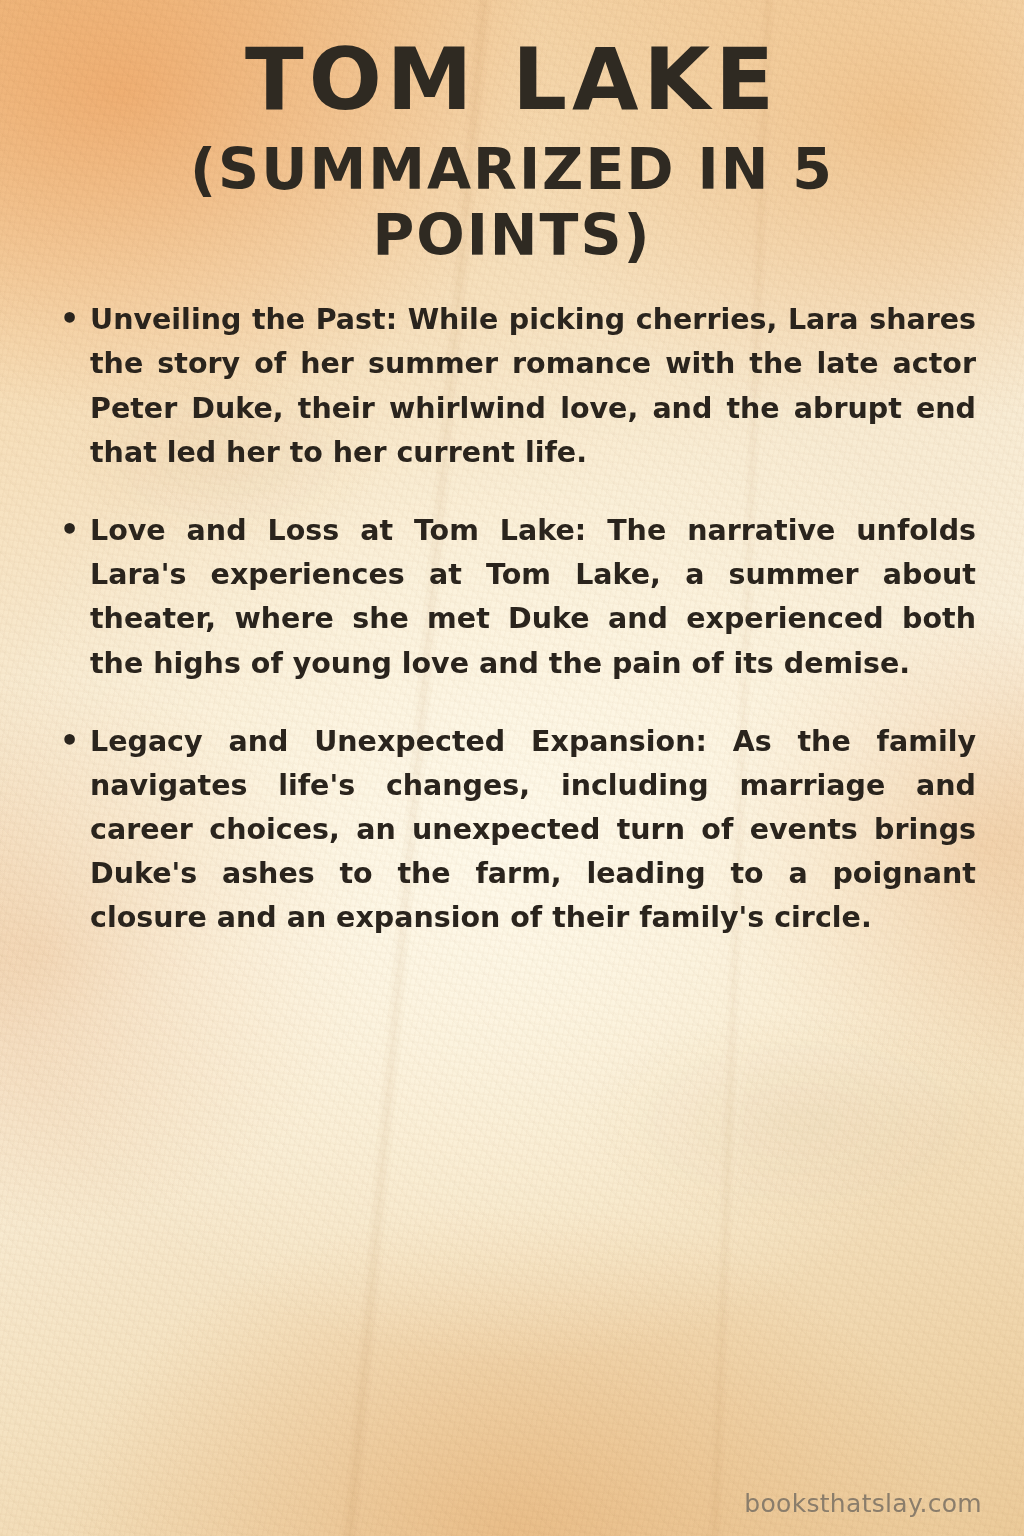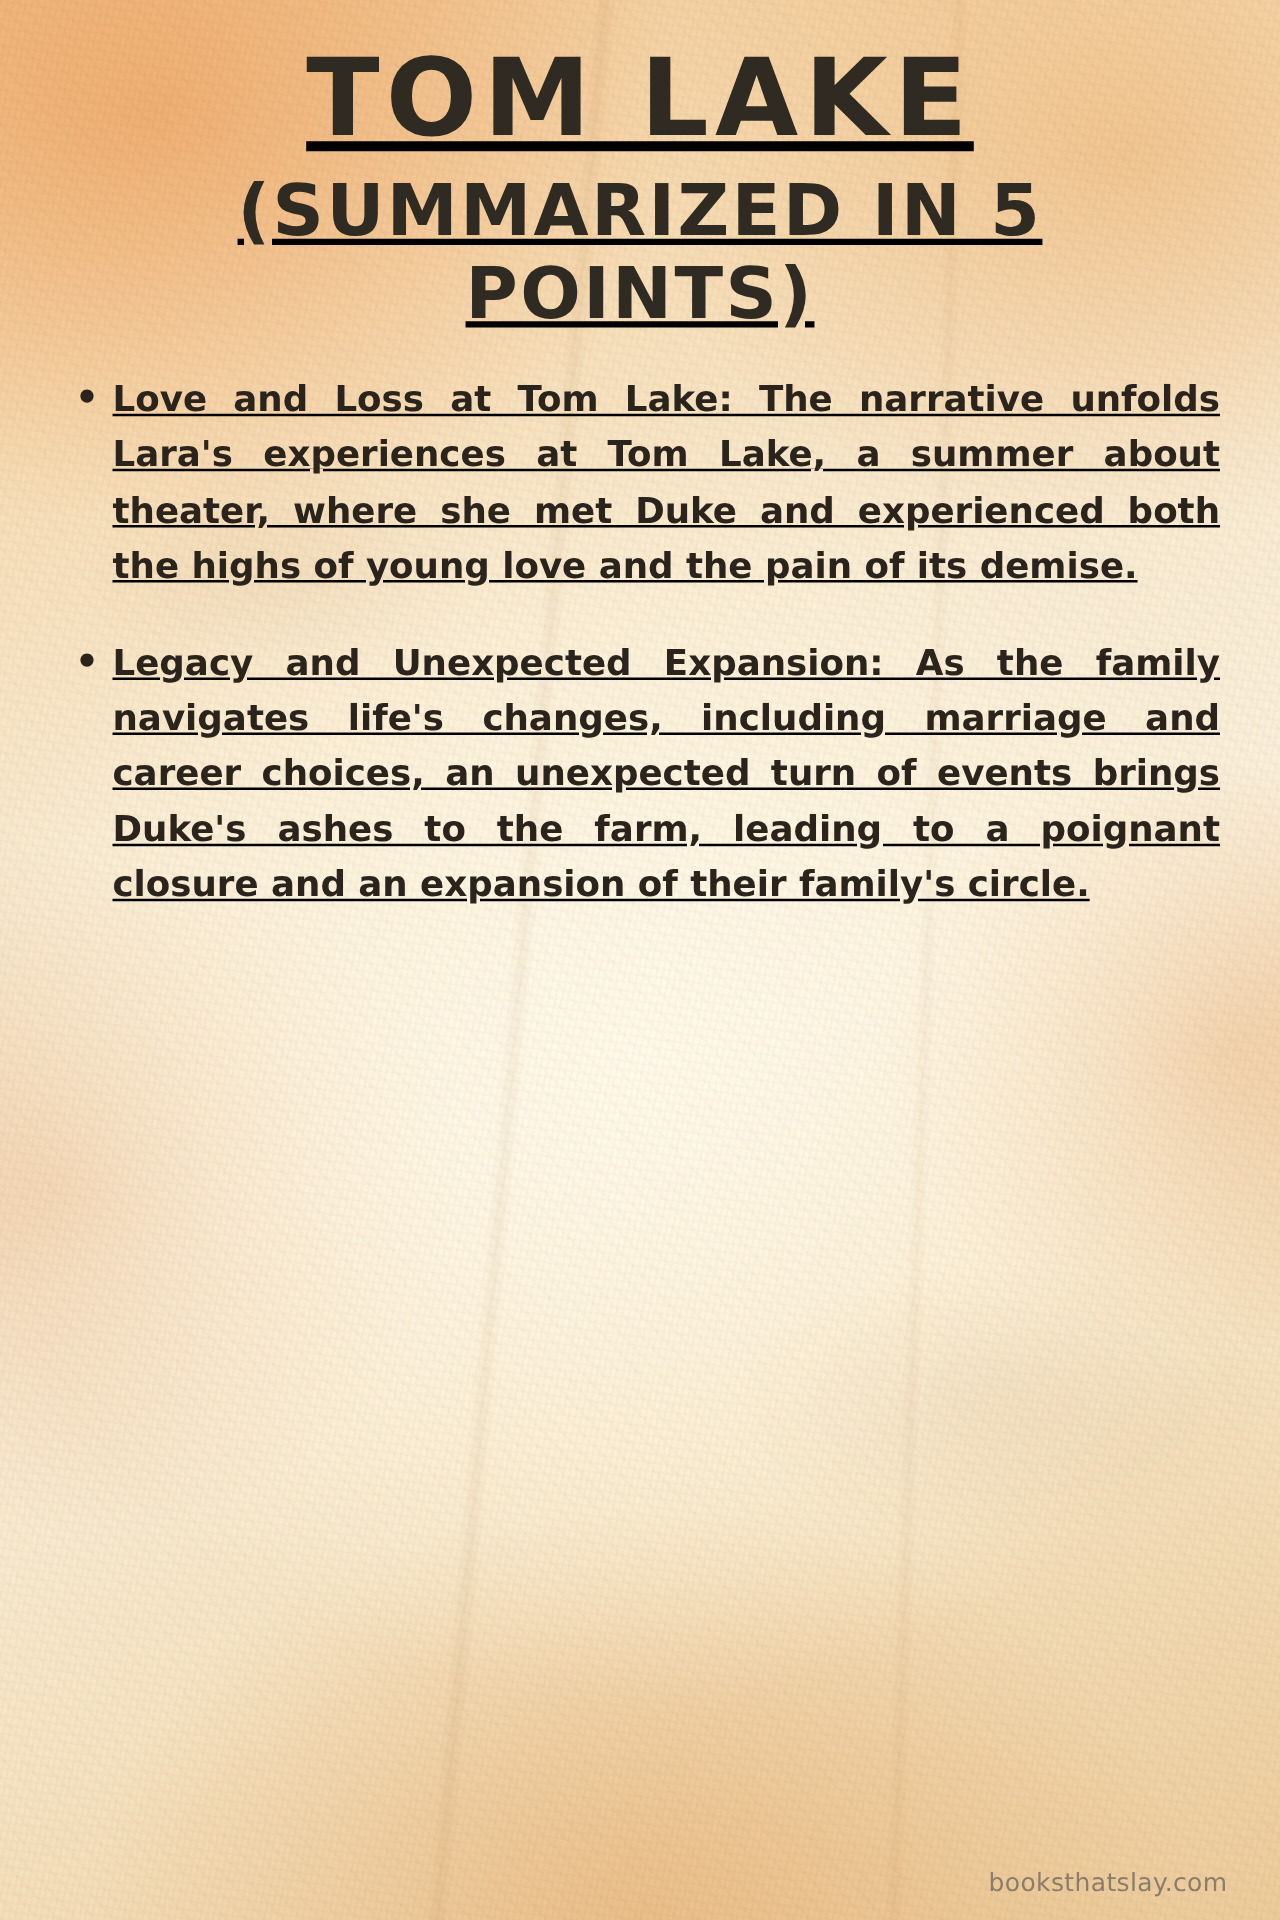--- a/index.html
+++ b/index.html
@@ -51,21 +51,20 @@
       linear-gradient(-88deg, rgba(255,255,255,0) 27.3%, rgba(255,255,255,0.32) 28%, rgba(170,130,80,0.08) 28.7%, rgba(255,255,255,0) 29.4%),
       radial-gradient(ellipse 30% 10% at 78% 73%, rgba(180,140,90,0.10) 0%, rgba(180,140,90,0) 70%),
       radial-gradient(ellipse 22% 8% at 22% 30%, rgba(180,140,90,0.09) 0%, rgba(180,140,90,0) 70%);
     mix-blend-mode: multiply;
     opacity: 0.8;
   }
   .content {
     position: relative;
     z-index: 3;
     padding: 26px 40px 0 40px;
-    text-decoration: underline;
   }
   .title {
     text-align: center;
     font-family: "DejaVu Sans", sans-serif;
     font-weight: 700;
     font-size: 86px;
     letter-spacing: 5px;
     color: #2f2a22;
     line-height: 1.05;
     margin: 8px 0 0 0;
@@ -108,32 +107,33 @@
     font-size: 30px;
     color: #2a241d;
     line-height: 1.55;
   }
   .watermark {
     position: absolute;
     right: 42px;
     bottom: 18px;
     z-index: 4;
     font-family: "DejaVu Sans", sans-serif;
-    font-size: 20px;
+    font-size: 25px;
     font-weight: 500;
     color: #8a7d6b;
     letter-spacing: 0.3px;
   }
 </style>
 </head>
 <body>
 
 <div class="page">
   <div class="content">
     <h1 class="title">TOM LAKE</h1>
     <h2 class="subtitle">(SUMMARIZED IN 5 POINTS)</h2>
     <ul class="points">
+      <li>Unveiling the Past: While picking cherries, Lara shares the story of her summer romance with the late actor Peter Duke, their whirlwind love, and the abrupt end that led her to her current life.</li>
       <li>Love and Loss at Tom Lake: The narrative unfolds Lara's experiences at Tom Lake, a summer about theater, where she met Duke and experienced both the highs of young love and the pain of its demise.</li>
       <li>Legacy and Unexpected Expansion: As the family navigates life's changes, including marriage and career choices, an unexpected turn of events brings Duke's ashes to the farm, leading to a poignant closure and an expansion of their family's circle.</li>
     </ul>
   </div>
   <div class="watermark">booksthatslay.com</div>
 </div>
 
 </body></html>

